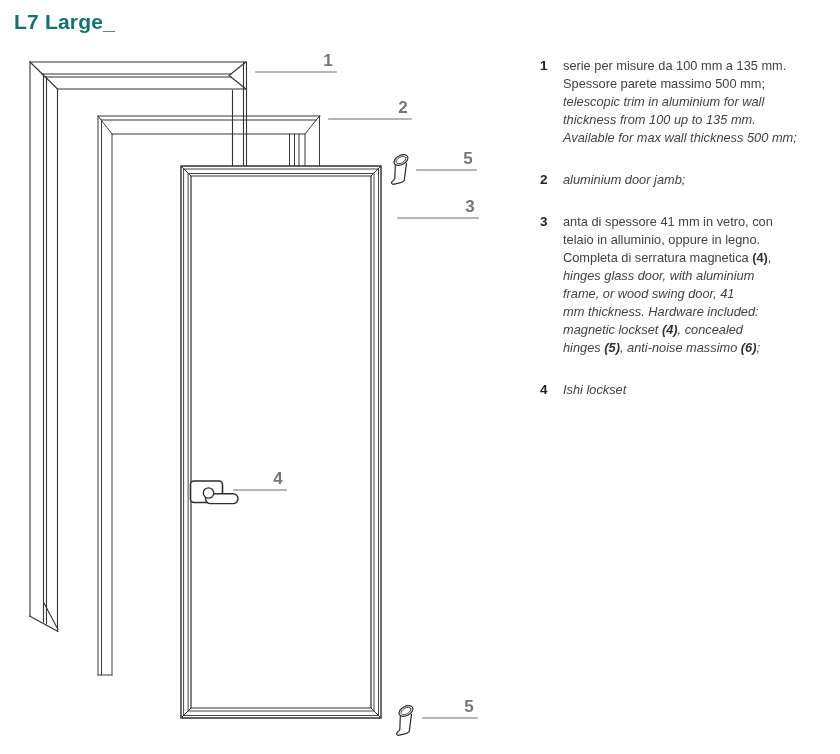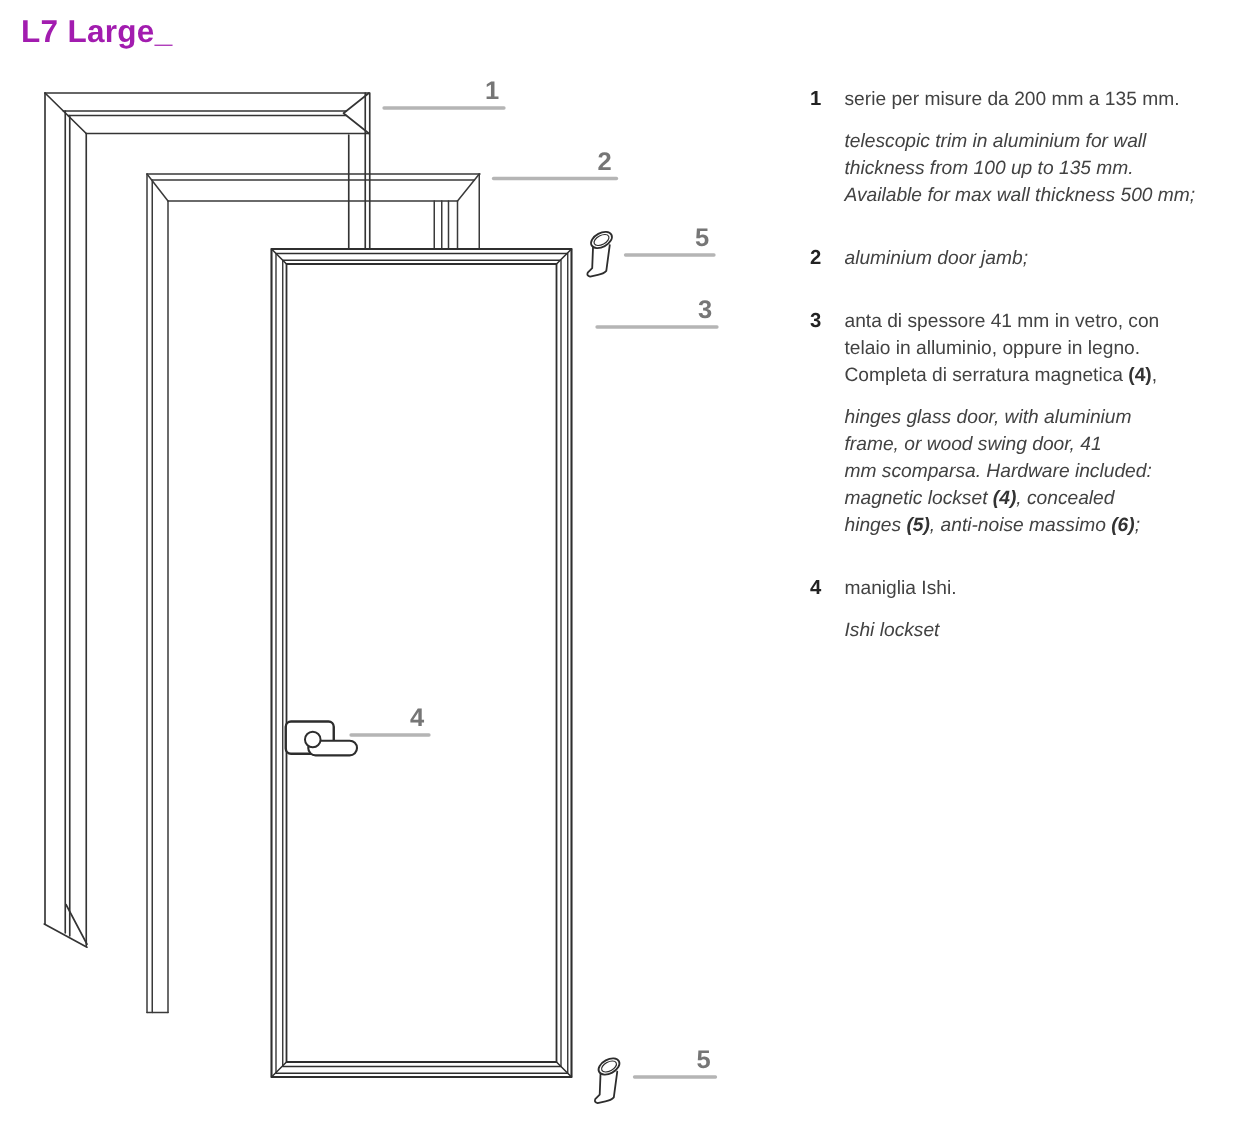--- a/index.html
+++ b/index.html
@@ -8,30 +8,30 @@
   #title{position:absolute;left:14px;top:10px;font-size:21px;font-weight:bold;
          letter-spacing:.2px;}
   #drawing{position:absolute;left:0;top:0;}
   .callout-num{font-family:"Liberation Sans",sans-serif;font-weight:bold;font-size:17px;}
   #notes{position:absolute;left:540px;top:53px;width:296px;color:#424242;
          font-size:12.8px;line-height:18px;padding-top:4px;}
   .note-item{display:flex;margin-bottom:24px;}
   .note-num{width:23px;flex:0 0 23px;font-weight:bold;font-size:13.5px;color:#222;}
   .note-body{flex:1;}
   .para{margin:0;}
-  .para + .para{margin-top:10px;}
+  .para + .para{}
   .para.italic{font-style:italic;}
   .para b{font-weight:bold;color:#333;}
 </style>
 </head>
 <body>
 
 <div id="page">
 
-  <div id="title" style="color: #a21caf;">L7 Large_</div>
+  <div id="title" style="color: #0f766e;">L7 Large_</div>
 
   <svg id="drawing" width="840" height="754" viewBox="0 0 840 754" fill="none" stroke-linecap="round" stroke-linejoin="round">
 
     <g stroke="#3a3a3a" stroke-width="1">
       <path d="M98,116 H320"></path>
       <path d="M101.5,120 H316.3"></path>
       <path d="M112,134 H305"></path>
       <path d="M98,116 L112,134"></path>
       <path d="M319.5,116 V166"></path>
       <path d="M319.5,116 L305,134"></path>
@@ -105,21 +105,22 @@
         <line x1="423" y1="718" x2="477" y2="718" stroke="#b5b5b5" stroke-width="2.2"></line>
         <text x="469" y="712" text-anchor="middle" class="callout-num" fill="#767676">5</text>
       </g>
   </svg>
 
   <div id="notes">
       <div class="note-item">
         <div class="note-num">1</div>
         <div class="note-body">
           <div class="para regular">
-            <div class="line"><span>serie per misure da 200 mm a 135 mm.</span></div>
+            <div class="line"><span>serie per misure da 100 mm a 135 mm.</span></div>
+            <div class="line"><span>Spessore parete massimo 500 mm;</span></div>
           </div>
           <div class="para italic">
             <div class="line"><span>telescopic trim in aluminium for wall</span></div>
             <div class="line"><span>thickness from 100 up to 135 mm.</span></div>
             <div class="line"><span>Available for max wall thickness 500 mm;</span></div>
           </div>
         </div>
       </div>
       <div class="note-item">
         <div class="note-num">2</div>
@@ -133,31 +134,28 @@
         <div class="note-num">3</div>
         <div class="note-body">
           <div class="para regular">
             <div class="line"><span>anta di spessore 41 mm in vetro, con</span></div>
             <div class="line"><span>telaio in alluminio, oppure in legno.</span></div>
             <div class="line"><span>Completa di serratura magnetica </span><b>(4)</b><span>,</span></div>
           </div>
           <div class="para italic">
             <div class="line"><span>hinges glass door, with aluminium</span></div>
             <div class="line"><span>frame, or wood swing door, 41</span></div>
-            <div class="line"><span>mm scomparsa. Hardware included:</span></div>
+            <div class="line"><span>mm thickness. Hardware included:</span></div>
             <div class="line"><span>magnetic lockset </span><b>(4)</b><span>, concealed</span></div>
             <div class="line"><span>hinges </span><b>(5)</b><span>, anti-noise massimo </span><b>(6)</b><span>;</span></div>
           </div>
         </div>
       </div>
       <div class="note-item">
         <div class="note-num">4</div>
         <div class="note-body">
-          <div class="para regular">
-            <div class="line"><span>maniglia Ishi.</span></div>
-          </div>
           <div class="para italic">
             <div class="line"><span>Ishi lockset</span></div>
           </div>
         </div>
       </div>
     </div>
 </div>
 
 </body></html>

